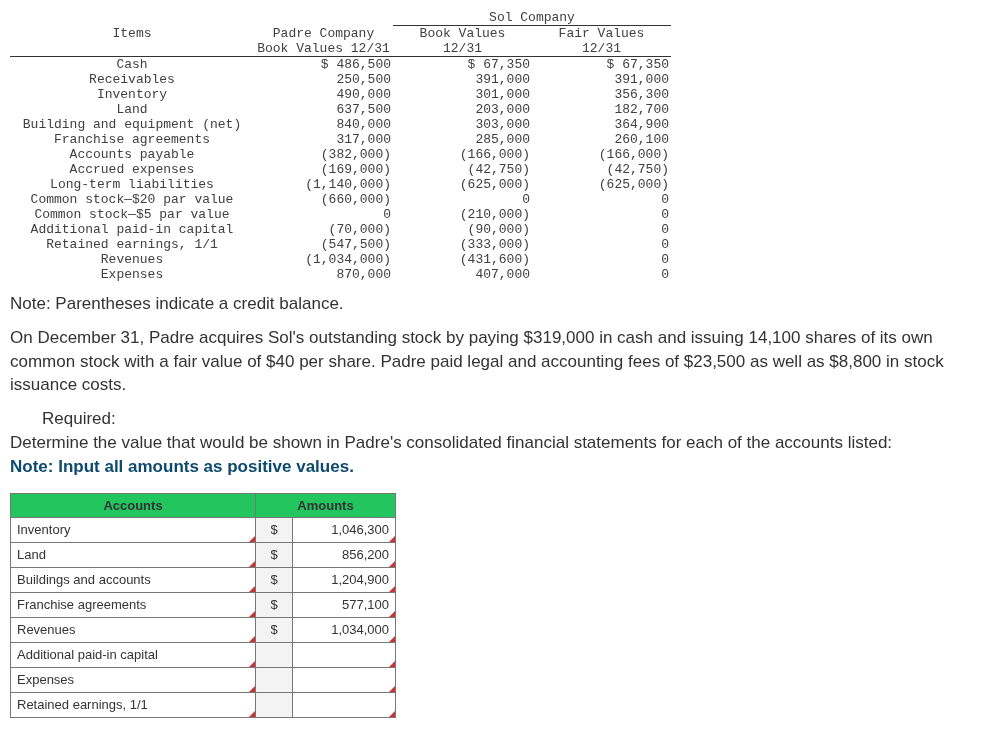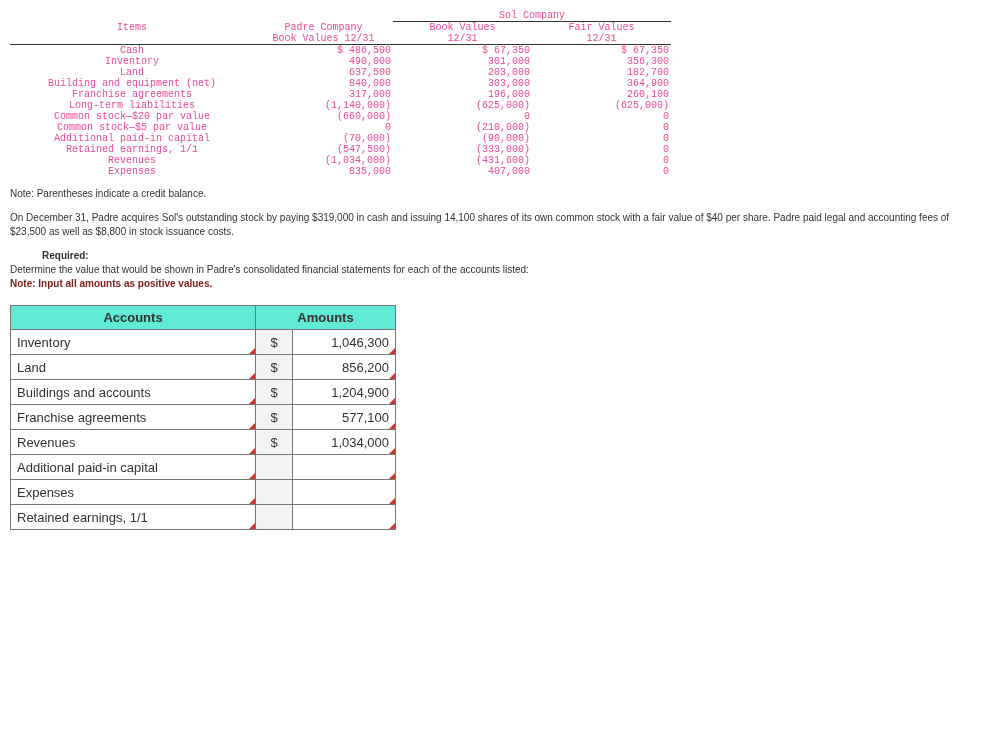--- a/index.html
+++ b/index.html
@@ -3,48 +3,48 @@
 <meta charset="utf-8">
 <style>
   body {
     font-family: Arial, sans-serif;
     font-size: 13px;
     color: #333;
     margin: 0;
     padding: 10px;
     background: #fff;
   }
-  .mono { font-family: "Courier New", monospace; font-size: 10px; color:#ec4899; }
+  .mono { font-family: "Courier New", monospace; font-size: 13px; color:#404040; }
   .data-table {
     border-collapse: collapse;
     margin-bottom: 10px;
   }
   .data-table td, .data-table th {
     padding: 0 2px;
     vertical-align: top;
   }
   .items-col { width: 240px; text-align:center; }
   .num-col { width: 135px; text-align:right; }
   .border-bottom { border-bottom: 1px solid #333; font-family: Liberation Mono, monospace; }
   .center { text-align:center; }
   .sol-company-header {
     text-align:center;
     border-bottom:1px solid #333;
     font-family:"Courier New",monospace;
   }
-  .para { font-size:10px; line-height:1.4; margin:10px 0; max-width:960px; }
-  .red-bold { color:#7f1d1d; font-weight:bold; }
-  .bold { font-weight:bold;padding-left:32px; }
+  .para { font-size:17px; line-height:1.4; margin:10px 0; max-width:960px; }
+  .red-bold { color:#0c4a6e; font-weight:bold; }
+  .bold { font-weight:normal;padding-left:32px; }
 
   .answer-table {
     border-collapse: collapse;
     margin-top:14px;
   }
   .answer-table th {
-    background:#5eead4;
+    background:#22c55e;
     border:1px solid #777;
     padding:4px 22px;
     font-weight:bold;
     font-size:13px;
     text-align:center;
   }
   .answer-table td {
     border:1px solid #777;
     padding:3px 6px;
     font-size:13px;
@@ -92,42 +92,60 @@
   </tr>
   </tbody>
     <tbody id="data-rows">
       <tr>
         <td class="items-col">Cash</td>
         <td class="num-col">$ 486,500</td>
         <td class="num-col">$ 67,350</td>
         <td class="num-col">$ 67,350</td>
       </tr>
       <tr>
+        <td class="items-col">Receivables</td>
+        <td class="num-col">250,500</td>
+        <td class="num-col">391,000</td>
+        <td class="num-col">391,000</td>
+      </tr>
+      <tr>
         <td class="items-col">Inventory</td>
         <td class="num-col">490,000</td>
         <td class="num-col">301,000</td>
         <td class="num-col">356,300</td>
       </tr>
       <tr>
         <td class="items-col">Land</td>
         <td class="num-col">637,500</td>
         <td class="num-col">203,000</td>
         <td class="num-col">182,700</td>
       </tr>
       <tr>
         <td class="items-col">Building and equipment (net)</td>
         <td class="num-col">840,000</td>
         <td class="num-col">303,000</td>
         <td class="num-col">364,900</td>
       </tr>
       <tr>
         <td class="items-col">Franchise agreements</td>
         <td class="num-col">317,000</td>
-        <td class="num-col">196,000</td>
+        <td class="num-col">285,000</td>
         <td class="num-col">260,100</td>
+      </tr>
+      <tr>
+        <td class="items-col">Accounts payable</td>
+        <td class="num-col">(382,000)</td>
+        <td class="num-col">(166,000)</td>
+        <td class="num-col">(166,000)</td>
+      </tr>
+      <tr>
+        <td class="items-col">Accrued expenses</td>
+        <td class="num-col">(169,000)</td>
+        <td class="num-col">(42,750)</td>
+        <td class="num-col">(42,750)</td>
       </tr>
       <tr>
         <td class="items-col">Long-term liabilities</td>
         <td class="num-col">(1,140,000)</td>
         <td class="num-col">(625,000)</td>
         <td class="num-col">(625,000)</td>
       </tr>
       <tr>
         <td class="items-col">Common stock—$20 par value</td>
         <td class="num-col">(660,000)</td>
@@ -153,21 +171,21 @@
         <td class="num-col">0</td>
       </tr>
       <tr>
         <td class="items-col">Revenues</td>
         <td class="num-col">(1,034,000)</td>
         <td class="num-col">(431,600)</td>
         <td class="num-col">0</td>
       </tr>
       <tr>
         <td class="items-col">Expenses</td>
-        <td class="num-col">835,000</td>
+        <td class="num-col">870,000</td>
         <td class="num-col">407,000</td>
         <td class="num-col">0</td>
       </tr>
     </tbody>
 </table>
 
 <div class="para">Note: Parentheses indicate a credit balance.</div>
 
 <div class="para">On December 31, Padre acquires Sol's outstanding stock by paying $319,000 in cash and issuing 14,100 shares of its own common stock with a fair value of $40 per share. Padre paid legal and accounting fees of $23,500 as well as $8,800 in stock issuance costs.</div>
 

